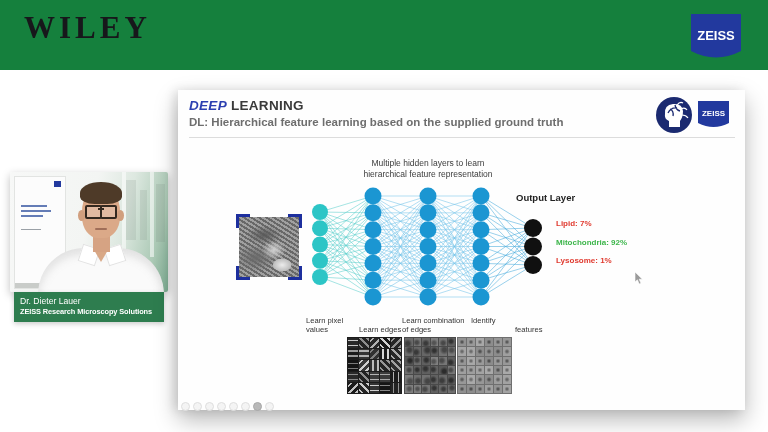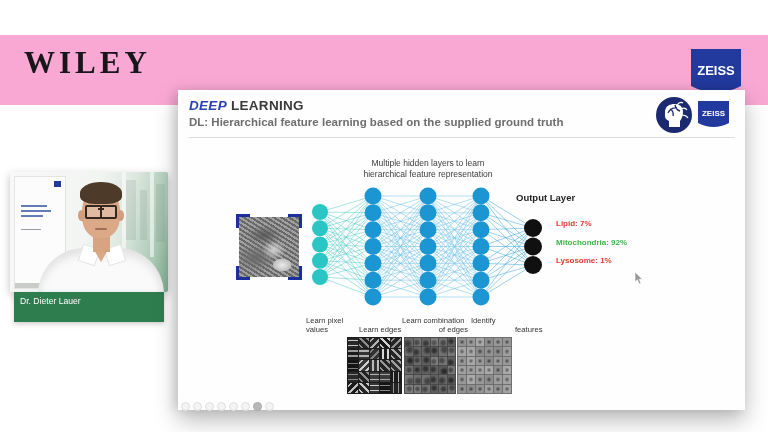--- a/index.html
+++ b/index.html
@@ -1,20 +1,20 @@
 <!DOCTYPE html>
 <html><head>
 <meta charset="utf-8">
 <style>
   html,body{margin:0;padding:0;background:#fff;}
   body{width:768px;height:432px;overflow:hidden;font-family:"Liberation Sans",sans-serif;position:relative;}
   .stage{position:absolute;inset:0;background:#ffffff;}
 
   
-  .topbar{position:absolute;left:0;top:0;width:768px;height:70px;background:#f9a8d4;margin-top:35px;}
+  .topbar{position:absolute;left:0;top:0;width:768px;height:70px;background:#15803d;}
   .wiley{position:absolute;left:24px;top:10px;font-family:"Liberation Serif",serif;font-weight:bold;
          font-size:31px;letter-spacing:4px;color:#17171b;}
   .zeiss-big{position:absolute;left:691px;top:14px;}
 
   
   .video{position:absolute;left:10px;top:172px;width:158px;height:120px;border-radius:2px;overflow:hidden;
          box-shadow:0 3px 8px rgba(0,0,0,.25);
          background:linear-gradient(103deg,#f7f8f7 0%,#f3f5f3 48%,#dde8e0 68%,#abc9b5 88%,#7aa98f 100%);}
   .win-bar{position:absolute;top:0;width:4px;height:85px;background:rgba(255,255,255,.55);}
   .bldg{position:absolute;background:rgba(120,140,130,.18);}
@@ -128,20 +128,21 @@
         <div class="lens l"></div>
           <div class="lens r"></div>
           <div class="bridge"></div>
       </div>
       <div class="mouth"></div>
     </div>
   </div>
 
   <div class="lower-third" style="background: rgb(46, 125, 79);">
     <div class="lt-name">Dr. Dieter Lauer</div>
+    <div class="lt-aff">ZEISS Research Microscopy Solutions</div>
   </div>
 
   <div class="slide">
     <div class="sl-title">
       <span class="em">DEEP</span><span>LEARNING</span>
     </div>
     <div class="sl-sub">DL: Hierarchical feature learning based on the supplied ground truth</div>
     <div class="sl-divider"></div>
 
     <svg class="brain-logo" width="38" height="38" viewBox="0 0 38 38">
@@ -370,21 +371,21 @@
         <div class="stage-label" style="left: 128px; width: 46px;">
           <div style="min-height: 9px;">Learn pixel</div>
           <div style="min-height: 9px;">values</div>
         </div>
         <div class="stage-label" style="left: 181px; width: 46px;">
           <div style="min-height: 9px;"></div>
           <div style="min-height: 9px;">Learn edges</div>
         </div>
         <div class="stage-label" style="left: 224px; width: 66px;">
           <div style="min-height: 9px;">Learn combination</div>
-          <div style="min-height: 9px; text-align: right;">of edges</div>
+          <div style="min-height: 9px;">of edges</div>
         </div>
         <div class="stage-label" style="left: 293px; width: 40px;">
           <div style="min-height: 9px;">Identify</div>
           <div style="min-height: 9px; margin-left: 44px;">features</div>
         </div>
       </div>
     <div id="grids">
         <div class="fgrid g0" style="grid-template-columns: repeat(5, 1fr);">
           <div style="background: repeating-linear-gradient(0deg, rgb(40, 40, 40) 0px, rgb(40, 40, 40) 2px, rgb(200, 200, 200) 2px, rgb(200, 200, 200) 3.5px, rgb(40, 40, 40) 3.5px, rgb(40, 40, 40) 5px);"></div>
           <div style="background: repeating-linear-gradient(45deg, rgb(35, 35, 35) 0px, rgb(35, 35, 35) 2px, rgb(141, 141, 141) 2px, rgb(141, 141, 141) 3.5px, rgb(35, 35, 35) 3.5px, rgb(35, 35, 35) 5px);"></div>

